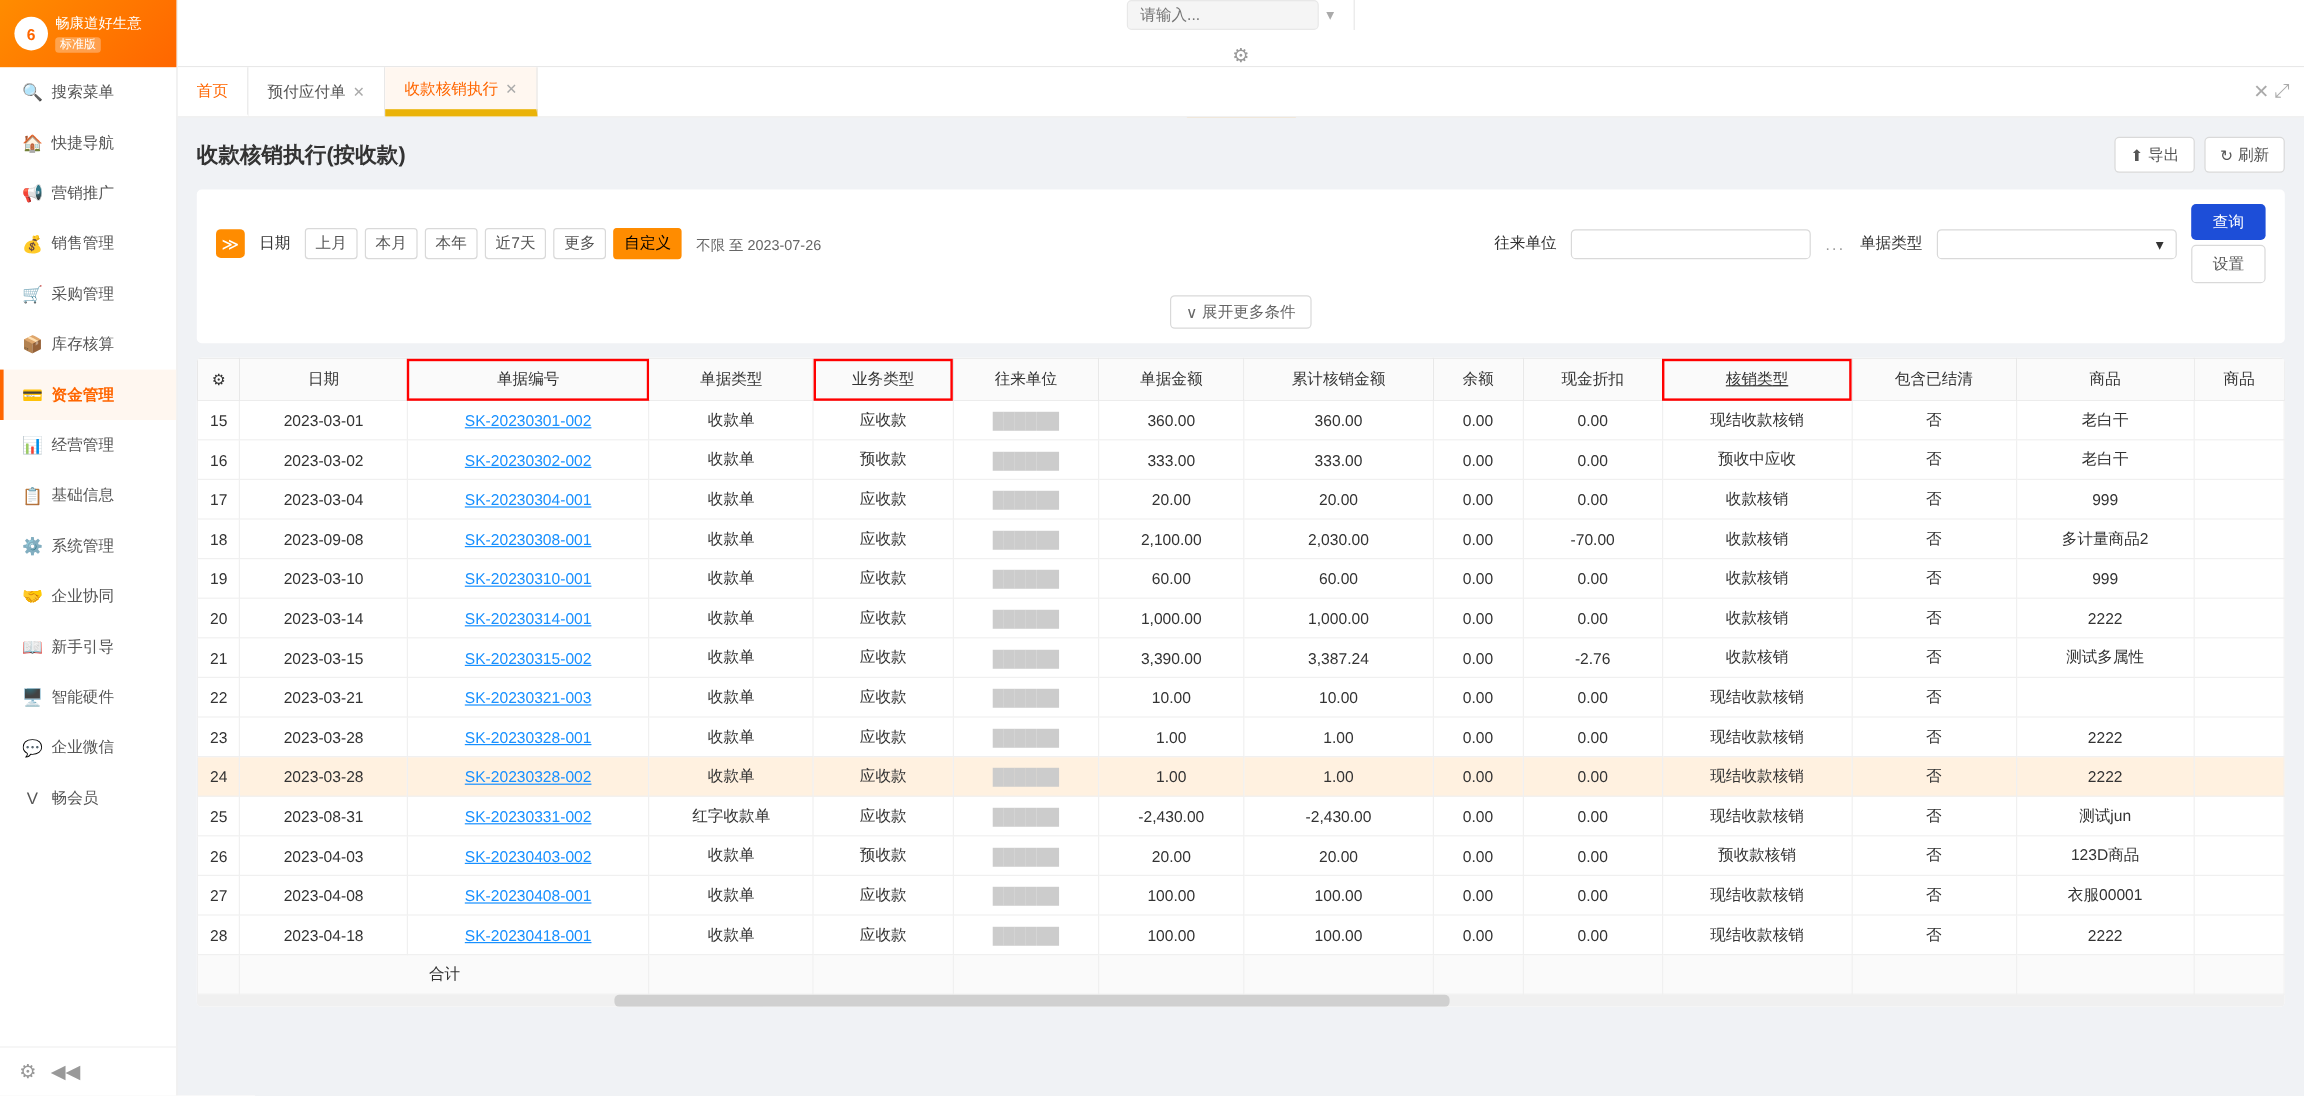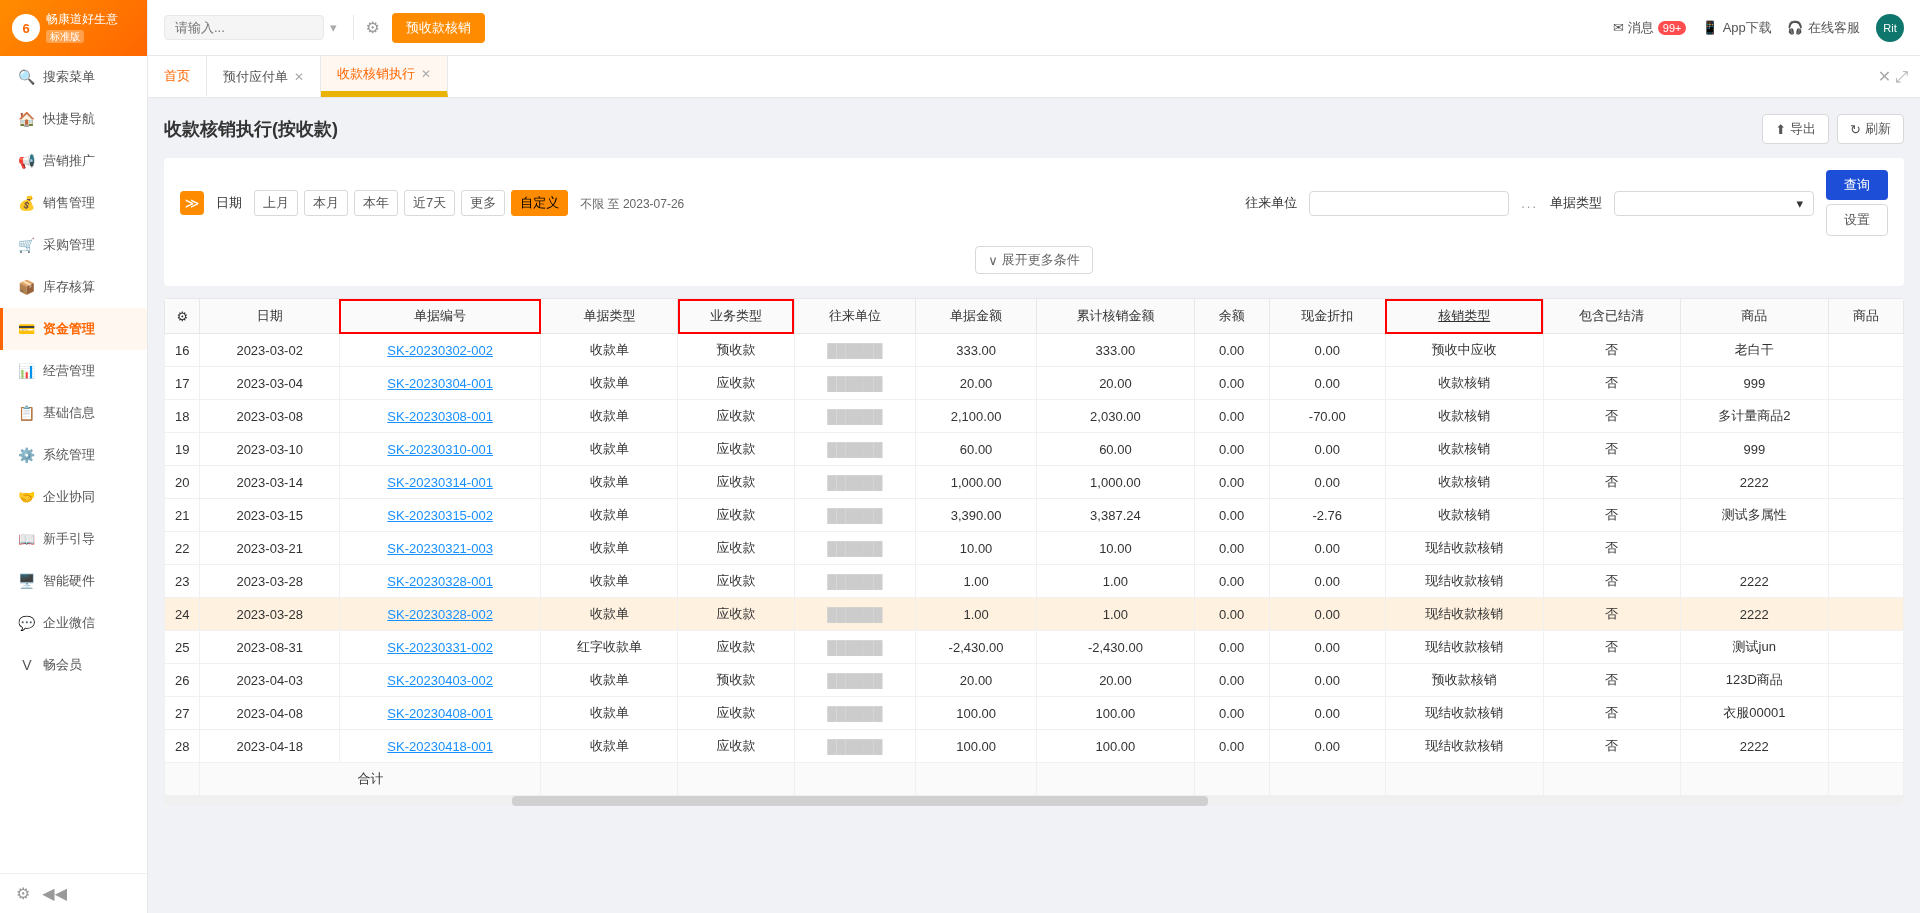--- a/index.html
+++ b/index.html
@@ -49,21 +49,21 @@
     .sidebar-footer span { color: #999; cursor: pointer; font-size: 16px; }
 
     
     .main { flex: 1; display: flex; flex-direction: column; overflow: hidden; }
 
     
     .topbar {
       height: 56px;
       background: #fff;
       border-bottom: 1px solid #e8e8e8;
-      display: flex; align-items: center; padding: 0 16px; gap: 12px;
+      display: flex; align-items: center; padding: 0 16px; gap: 12px; flex-direction: column;
     }
     .topbar-brand {
       display: flex; align-items: center; gap: 6px;
       border-right: 1px solid #e8e8e8; padding-right: 16px;
     }
     .topbar-input {
       background: #f5f5f5; border: 1px solid #e8e8e8; border-radius: 4px;
       padding: 4px 10px; width: 160px; color: #999;
     }
     .topbar-gear { color: #999; cursor: pointer; font-size: 16px; }
@@ -386,20 +386,36 @@
             <th>累计核销金额</th>
             <th>余额</th>
             <th>现金折扣</th>
             <th style="outline: 2px solid red; outline-offset: -2px; text-decoration: underline;">核销类型</th>
             <th>包含已结清</th>
             <th>商品</th>
             <th>商品</th>
           </tr>
         </thead>
         <tbody id="table-body">
+        <tr>
+    <td>15</td>
+    <td>2023-03-01</td>
+    <td><a class="link-cell">SK-20230301-002</a></td>
+    <td>收款单</td>
+    <td>应收款</td>
+    <td style="color:#ccc">██████</td>
+    <td class="">360.00</td>
+    <td class="">360.00</td>
+    <td>0.00</td>
+    <td class="">0.00</td>
+    <td>现结收款核销</td>
+    <td>否</td>
+    <td>老白干</td>
+    <td></td>
+  </tr>
             <tr>
     <td>16</td>
     <td>2023-03-02</td>
     <td><a class="link-cell">SK-20230302-002</a></td>
     <td>收款单</td>
     <td>预收款</td>
     <td style="color:#ccc">██████</td>
     <td class="">333.00</td>
     <td class="">333.00</td>
     <td>0.00</td>
@@ -420,21 +436,21 @@
     <td class="">20.00</td>
     <td>0.00</td>
     <td class="">0.00</td>
     <td>收款核销</td>
     <td>否</td>
     <td>999</td>
     <td></td>
   </tr>
             <tr>
     <td>18</td>
-    <td>2023-03-08</td>
+    <td>2023-09-08</td>
     <td><a class="link-cell">SK-20230308-001</a></td>
     <td>收款单</td>
     <td>应收款</td>
     <td style="color:#ccc">██████</td>
     <td class="">2,100.00</td>
     <td class="">2,030.00</td>
     <td>0.00</td>
     <td class="negative">-70.00</td>
     <td>收款核销</td>
     <td>否</td>

